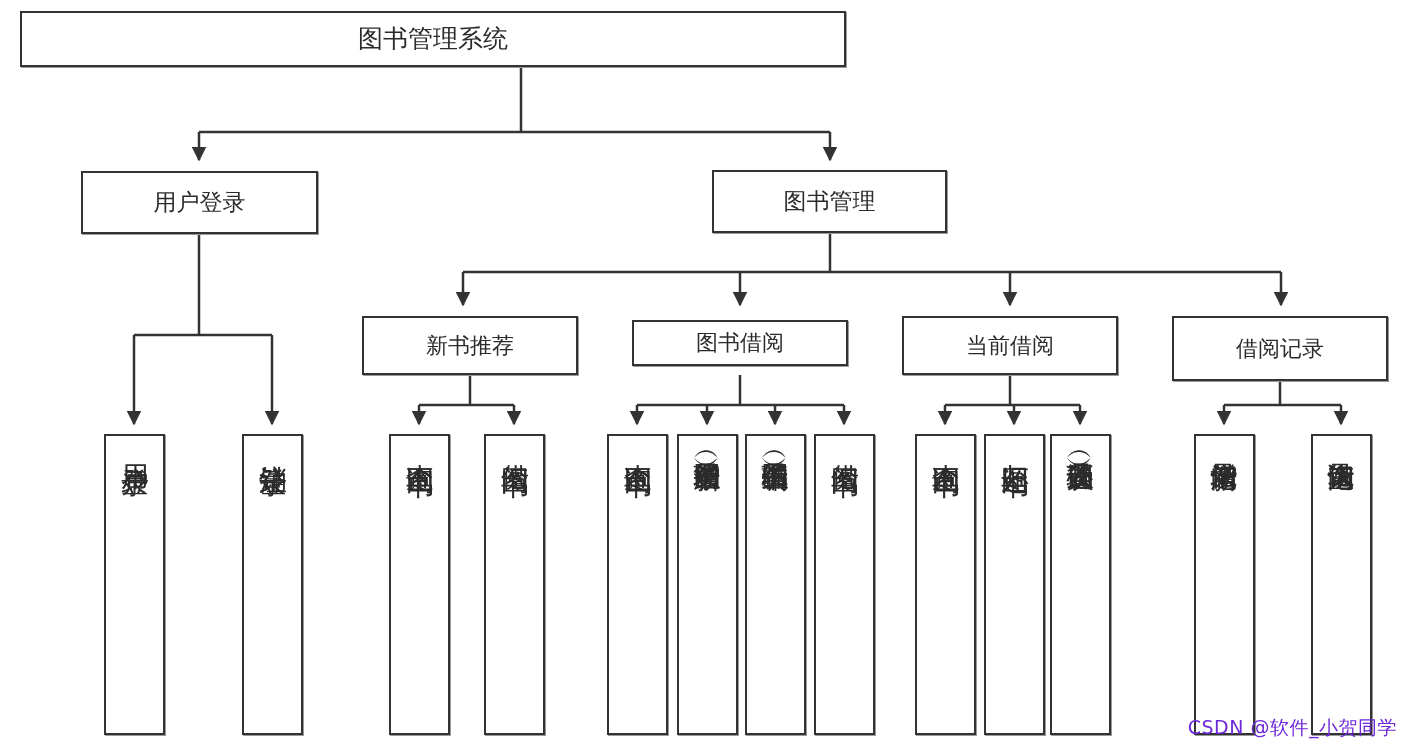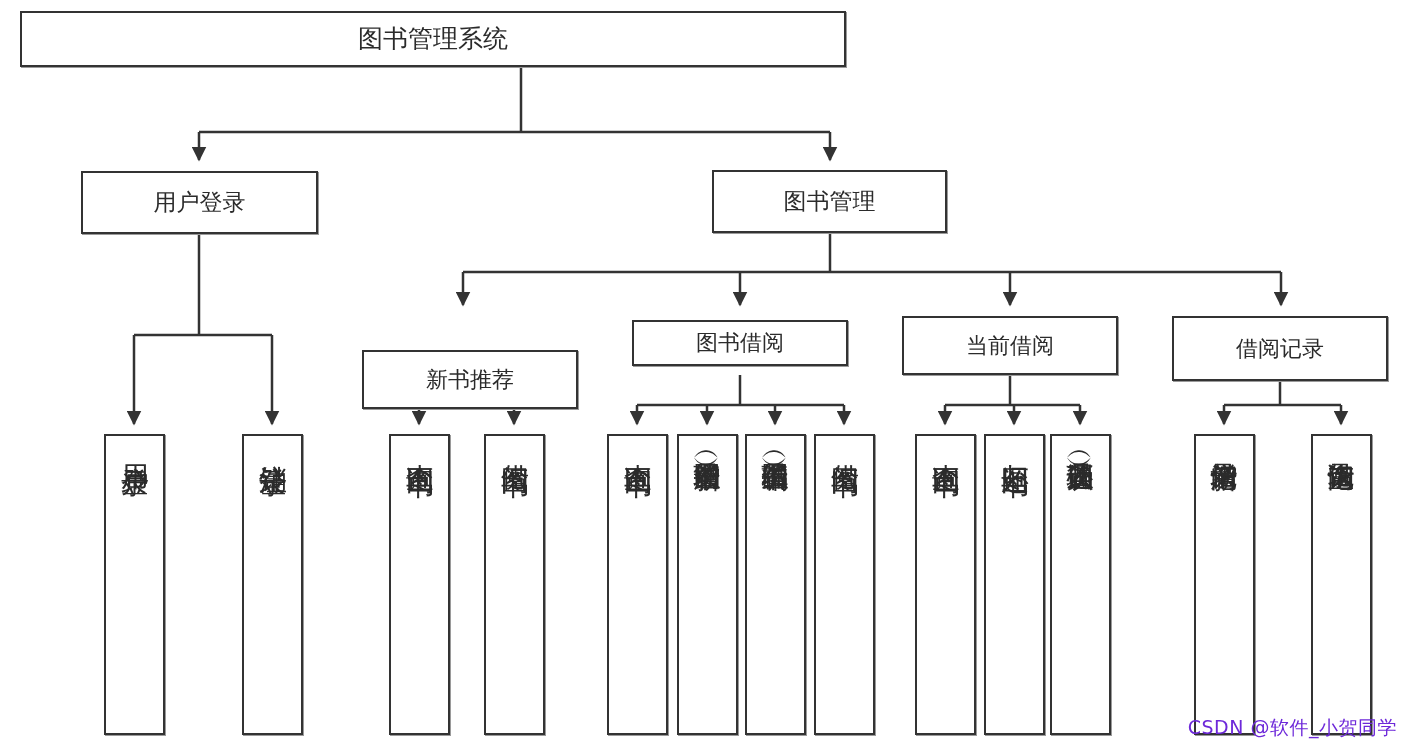--- a/index.html
+++ b/index.html
@@ -117,21 +117,21 @@
     <span class="label">图书管理系统</span>
   </div>
 
   <div class="node lvl1" style="left:81px;top:171px;width:237px;height:63px;">
     <span class="label">用户登录</span>
   </div>
   <div class="node lvl1" style="left:712px;top:170px;width:235px;height:63px;">
     <span class="label">图书管理</span>
   </div>
 
-  <div class="node lvl2" style="left:362px;top:316px;width:216px;height:59px;margin-top:34px;">
+  <div class="node lvl2" style="left:362px;top:316px;width:216px;height:59px;">
     <span class="label">新书推荐</span>
   </div>
   <div class="node lvl2" style="left:632px;top:320px;width:216px;height:46px;">
     <span class="label">图书借阅</span>
   </div>
   <div class="node lvl2" style="left:902px;top:316px;width:216px;height:59px;justify-content:center;">
     <span class="label">当前借阅</span>
   </div>
   <div class="node lvl2" style="left:1172px;top:316px;width:216px;height:65px;">
     <span class="label">借阅记录</span>

